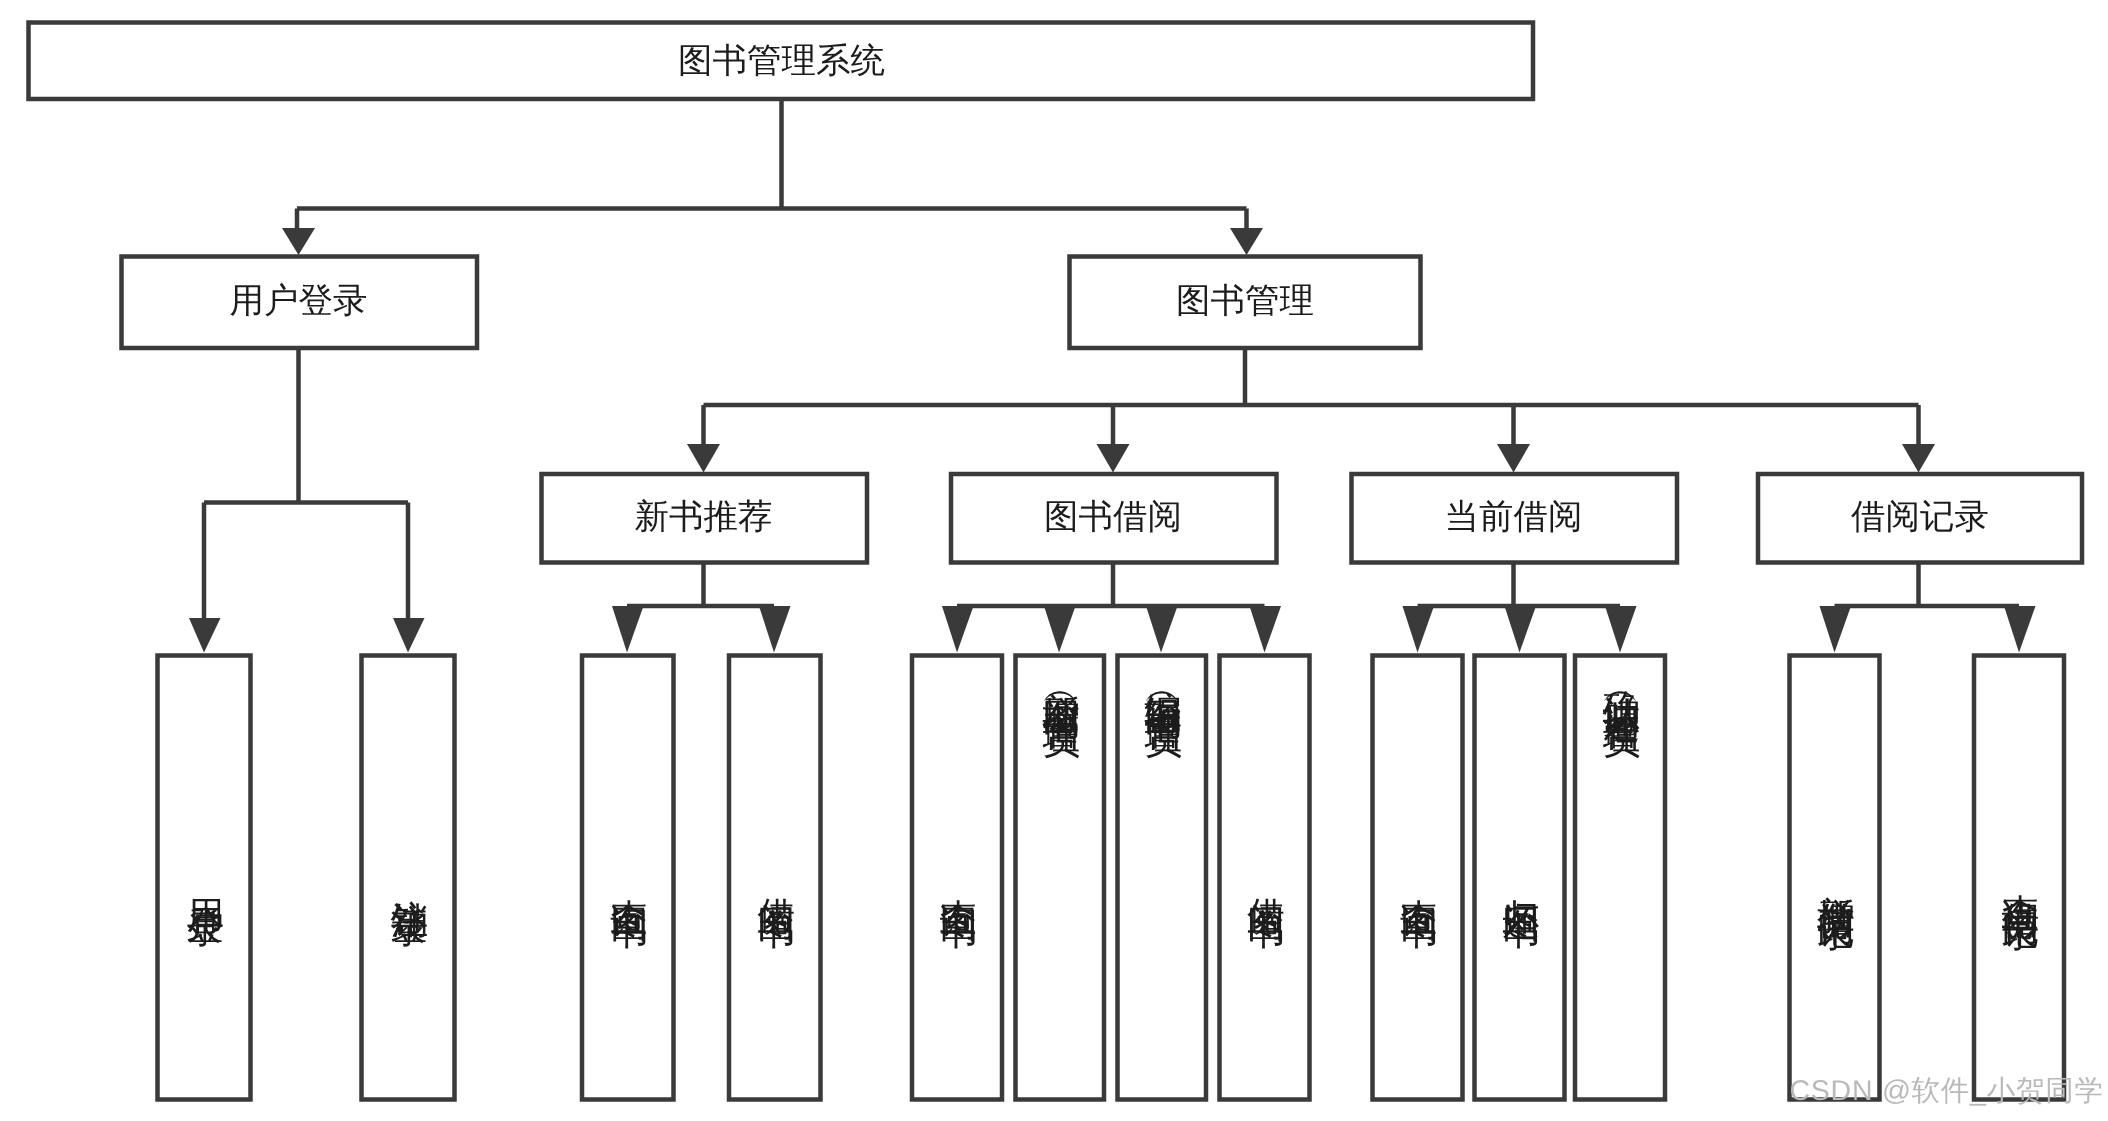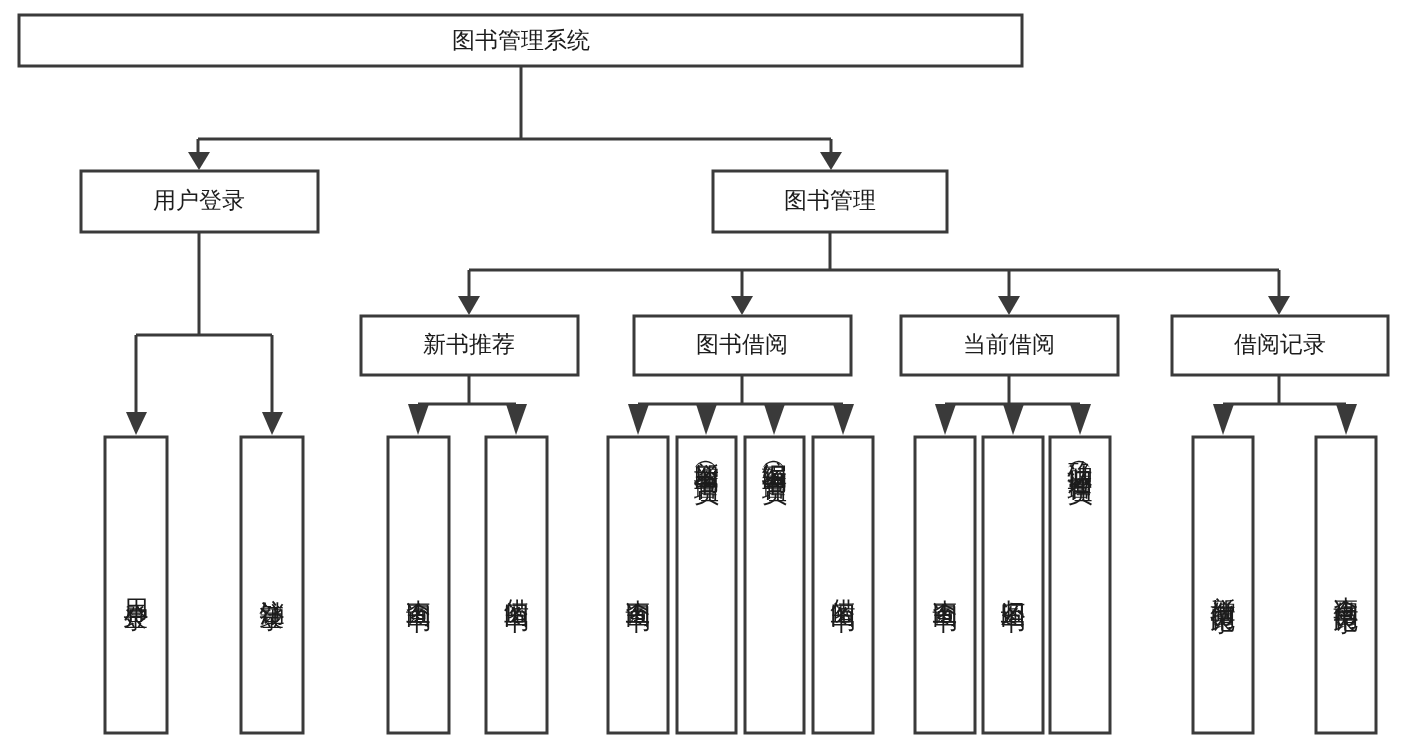--- a/index.html
+++ b/index.html
@@ -246,14 +246,15 @@
     <span class="leaf-label-v" style="padding-top:4px;">确认归还（管理员）</span>
   </div>
 
   <div class="leaf-label-wrap" style="left:1193px; top:437px; width:60px; height:296px;">
     <span class="leaf-label-v">新增借阅记录</span>
   </div>
   <div class="leaf-label-wrap" style="left:1316px; top:437px; width:60px; height:296px;">
     <span class="leaf-label-v">查询借阅记录</span>
   </div>
 
+  <div class="watermark" style="left:1193px; top:714px;">CSDN @软件_小贺同学</div>
 
 </div>
 
 </body></html>

